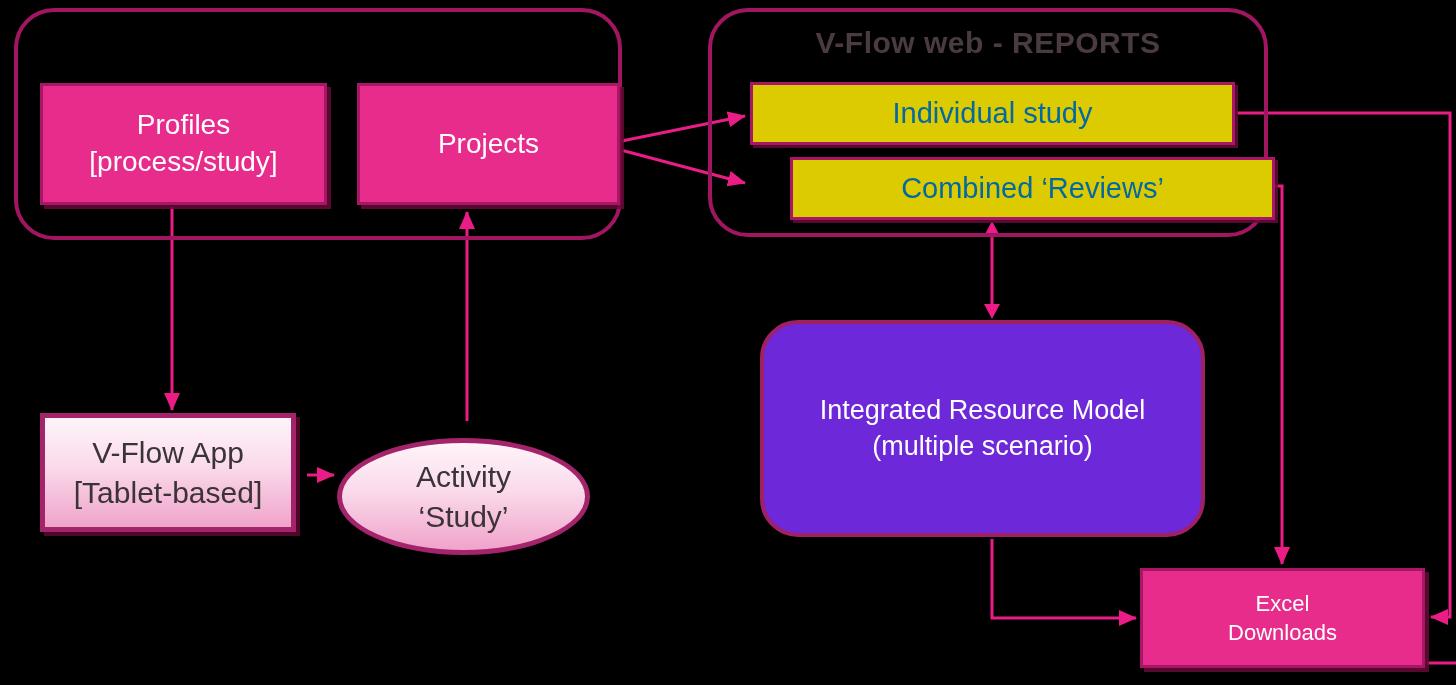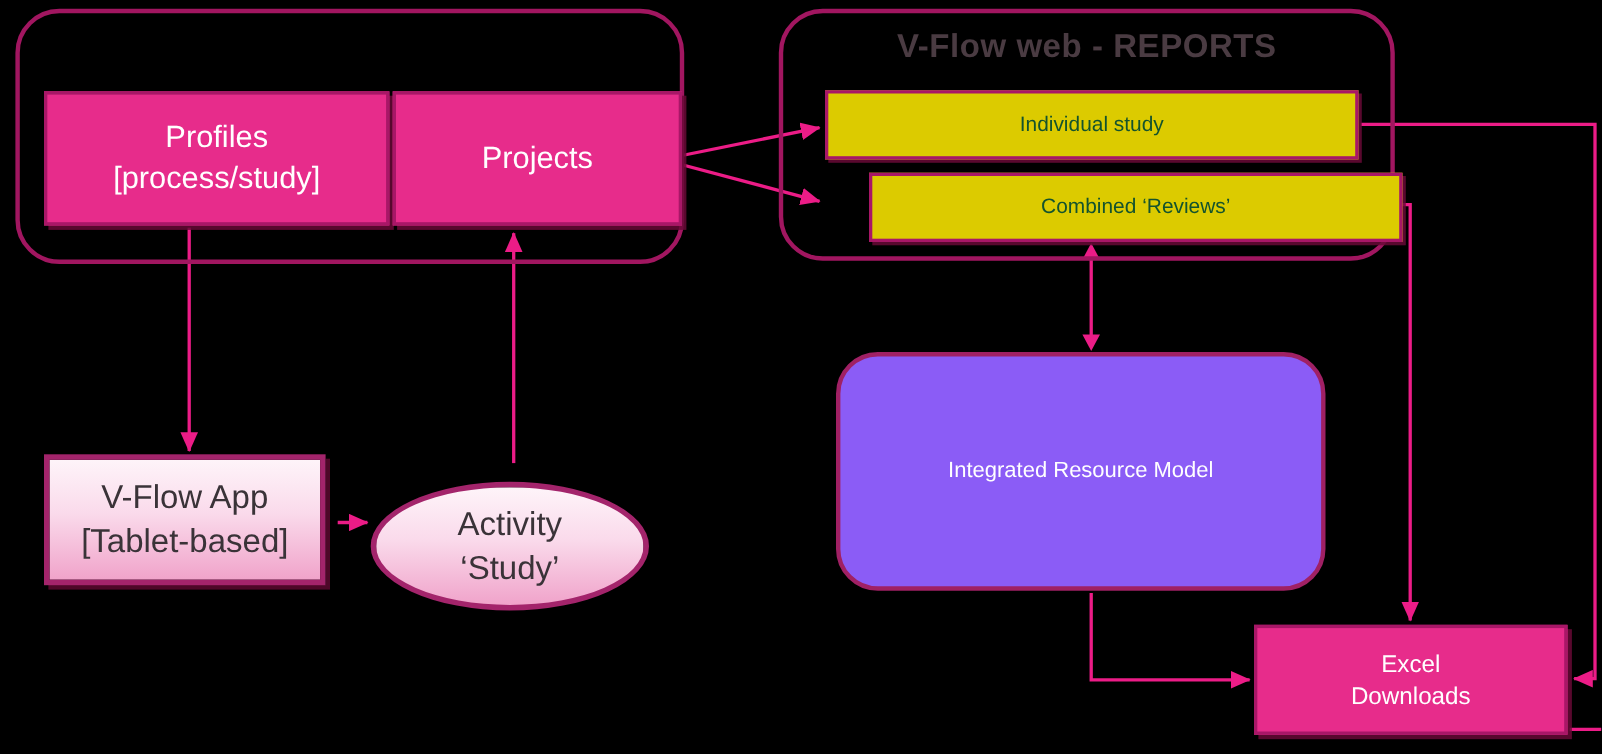--- a/index.html
+++ b/index.html
@@ -39,30 +39,30 @@
   .pink-box {
     background: #E72C8B;
     border: 3px solid #A81767;
     color: #FFFFFF;
     font-size: 28px;
     box-shadow: 4px 4px 0 rgba(104, 9, 54, 0.85);
   }
   .yellow-box {
     background: #DCCB00;
     border: 3px solid #A81767;
-    color: #14532d;
-    font-size: 19px;
+    color: #0369a1;
+    font-size: 29px;
     box-shadow: 3px 3px 0 rgba(104, 9, 54, 0.85);
   }
   .blue-box {
-    background: #8b5cf6;
+    background: #6d28d9;
     border: 4px solid #A02064;
     border-radius: 38px;
     color: #FFFFFF;
-    font-size: 20px;
+    font-size: 27px;
   }
   .light-box {
     background: linear-gradient(180deg, #FEF4F9 0%, #FADAEB 45%, #F0A3CA 100%);
     border: 5px solid #A3246B;
     color: #3A3338;
     font-size: 30px;
     box-shadow: 4px 4px 0 rgba(104, 9, 54, 0.75);
   }
   .ellipse {
     border-radius: 50%;
@@ -107,21 +107,21 @@
     <polygon points="992,319 984,304 1000,304"></polygon>
 
     <path d="M992,539 L992,618 L1136,618" marker-end="url(#ah)"></path>
     <path d="M1237,186 L1282,186 L1282,564" marker-end="url(#ah)"></path>
     <path d="M1237,113 L1450,113 L1450,617 L1431,617" marker-end="url(#ah)"></path>
     <path d="M1427,663 L1456,663"></path>
   </svg>
 
   <div class="container-frame" style="left:14px; top:8px; width:608px; height:232px;"></div>
 
-  <div class="node pink-box" style="left:40px; top:83px; width:314px; height:122px;">
+  <div class="node pink-box" style="left:40px; top:83px; width:287px; height:122px;">
     <div>Profiles</div>
     <div>[process/study]</div>
   </div>
 
   <div class="node pink-box" style="left:357px; top:83px; width:263px; height:122px;">
     <div>Projects</div>
   </div>
 
   <div class="container-frame" style="left:708px; top:8px; width:560px; height:229px;"></div>
   <div class="container-title" style="left:708px; top:26px; width:560px;">V-Flow web - REPORTS</div>
@@ -129,20 +129,21 @@
   <div class="node yellow-box" style="left:750px; top:82px; width:485px; height:63px;">
     <div>Individual study</div>
   </div>
 
   <div class="node yellow-box" style="left:790px; top:157px; width:485px; height:63px;">
     <div>Combined ‘Reviews’</div>
   </div>
 
   <div class="node blue-box" style="left:760px; top:320px; width:445px; height:217px;">
     <div>Integrated Resource Model</div>
+    <div>(multiple scenario)</div>
   </div>
 
   <div class="node light-box" style="left:40px; top:413px; width:256px; height:119px;">
     <div>V-Flow App</div>
     <div>[Tablet-based]</div>
   </div>
 
   <div class="node light-box ellipse" style="left:337px; top:438px; width:253px; height:117px;">
     <div>Activity</div>
     <div>‘Study’</div>

